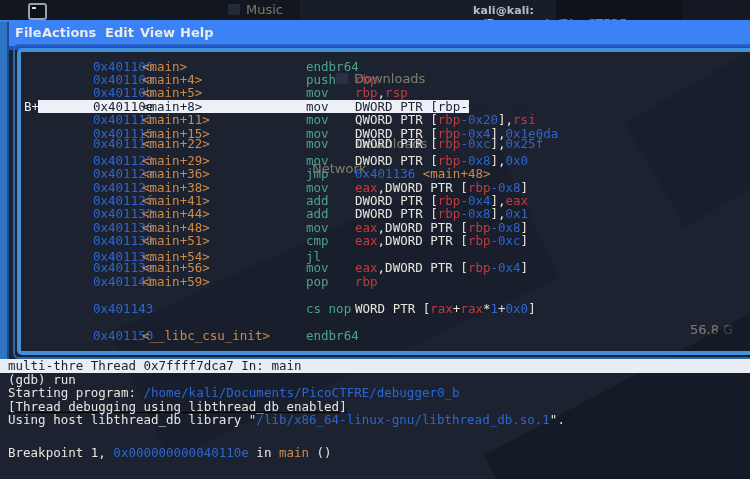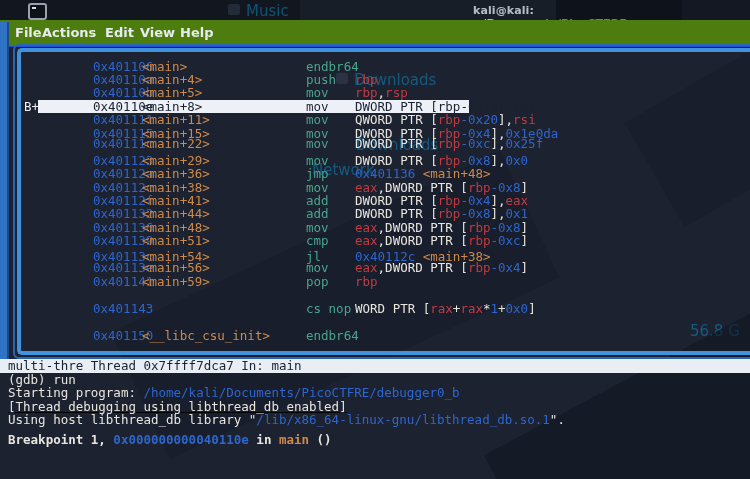--- a/index.html
+++ b/index.html
@@ -8,28 +8,28 @@
     background:#1c2230;
     font-family:"DejaVu Sans Mono","Liberation Mono",monospace;
   }
   
   #titlebar{position:absolute;left:0;top:0;width:682px;height:20px;background:#12171f;}
   #term-icon{position:absolute;left:28px;top:3px;width:15px;height:13px;border:2px solid #99a1ad;
     border-radius:3px;background:#0d1118;}
   #term-icon:before{content:"";position:absolute;left:2px;top:2px;width:4px;height:2px;background:#d7dce2;}
   #win-title{position:absolute;left:473px;top:4px;color:#e6e9ee;font-size:11px;font-weight:bold;
     font-family:"DejaVu Sans","Liberation Sans",sans-serif;letter-spacing:.1px;}
-  #menubar{position:absolute;left:0;top:20px;width:750px;height:26px;background:#4d7c0f;
-    border-bottom:1px solid #1d4ed8;}
+  #menubar{position:absolute;left:0;top:20px;width:750px;height:26px;background:#3b82f6;
+    border-bottom:4px solid #1d4ed8;}
   .menu-item{position:absolute;top:5px;color:#e8eaee;font-size:13px;font-weight:bold;
     font-family:"DejaVu Sans","Liberation Sans",sans-serif;cursor:default;}
   
   .bleed-dark-tr{position:absolute;left:556px;top:0;width:194px;height:46px;background:#0a0e16;opacity:.5;}
   .bleed-lite-tc{position:absolute;left:300px;top:0;width:256px;height:46px;background:#2a3244;opacity:.25;}
-  .bleed-label{position:absolute;color:#0ea5e9;opacity:.42;font-size:15px;
+  .bleed-label{position:absolute;color:#fef9c3;opacity:.42;font-size:13px;
     font-family:"DejaVu Sans","Liberation Sans",sans-serif;}
   .bleed-icon{position:absolute;width:12px;height:11px;background:#46506a;opacity:.35;border-radius:2px;}
   .swoosh{position:absolute;background:#0f141f;}
   #swoosh-asm{left:120px;top:235px;width:430px;height:140px;transform:rotate(-25deg);opacity:.22;}
   #swoosh-br{left:528px;top:362px;width:330px;height:270px;transform:rotate(-28deg);opacity:.55;}
   #swoosh-tr{left:640px;top:60px;width:220px;height:120px;transform:rotate(-30deg);opacity:.25;}
   
   #scrollbar{position:absolute;left:0;top:22px;width:7px;height:337px;background:#2f74c4;
     border-right:2px solid #1c4a8c;}
   
@@ -104,29 +104,29 @@
     <div class="asm-row" style="top: 113.3px;"><span class="asm-addr c-b">0x401111</span><span class="asm-sym c-o">&lt;main+11&gt;</span><span class="asm-mn c-t">mov</span><span class="asm-op"><span class="c-w">QWORD PTR [</span><span class="c-r">rbp</span><span class="c-b">-0x20</span><span class="c-w">],</span><span class="c-r">rsi</span></span></div>
     <div class="asm-row" style="top: 126.75px;"><span class="asm-addr c-b">0x401115</span><span class="asm-sym c-o">&lt;main+15&gt;</span><span class="asm-mn c-t">mov</span><span class="asm-op"><span class="c-w">DWORD PTR [</span><span class="c-r">rbp</span><span class="c-b">-0x4</span><span class="c-w">],</span><span class="c-b">0x1e0da</span></span></div>
     <div class="asm-row" style="top: 137px;"><span class="asm-addr c-b">0x40111c</span><span class="asm-sym c-o">&lt;main+22&gt;</span><span class="asm-mn c-t">mov</span><span class="asm-op"><span class="c-w">DWORD PTR [</span><span class="c-r">rbp</span><span class="c-b">-0xc</span><span class="c-w">],</span><span class="c-b">0x25f</span></span></div>
     <div class="asm-row" style="top: 153.65px;"><span class="asm-addr c-b">0x401123</span><span class="asm-sym c-o">&lt;main+29&gt;</span><span class="asm-mn c-t">mov</span><span class="asm-op"><span class="c-w">DWORD PTR [</span><span class="c-r">rbp</span><span class="c-b">-0x8</span><span class="c-w">],</span><span class="c-b">0x0</span></span></div>
     <div class="asm-row" style="top: 167.1px;"><span class="asm-addr c-b">0x40112a</span><span class="asm-sym c-o">&lt;main+36&gt;</span><span class="asm-mn c-t">jmp</span><span class="asm-op"><span class="c-b">0x401136</span><span class="c-w"> </span><span class="c-o">&lt;main+48&gt;</span></span></div>
     <div class="asm-row" style="top: 180.55px;"><span class="asm-addr c-b">0x40112c</span><span class="asm-sym c-o">&lt;main+38&gt;</span><span class="asm-mn c-t">mov</span><span class="asm-op"><span class="c-r">eax</span><span class="c-w">,DWORD PTR [</span><span class="c-r">rbp</span><span class="c-b">-0x8</span><span class="c-w">]</span></span></div>
     <div class="asm-row" style="top: 194px;"><span class="asm-addr c-b">0x40112f</span><span class="asm-sym c-o">&lt;main+41&gt;</span><span class="asm-mn c-t">add</span><span class="asm-op"><span class="c-w">DWORD PTR [</span><span class="c-r">rbp</span><span class="c-b">-0x4</span><span class="c-w">],</span><span class="c-r">eax</span></span></div>
     <div class="asm-row" style="top: 207.45px;"><span class="asm-addr c-b">0x401132</span><span class="asm-sym c-o">&lt;main+44&gt;</span><span class="asm-mn c-t">add</span><span class="asm-op"><span class="c-w">DWORD PTR [</span><span class="c-r">rbp</span><span class="c-b">-0x8</span><span class="c-w">],</span><span class="c-b">0x1</span></span></div>
     <div class="asm-row" style="top: 220.9px;"><span class="asm-addr c-b">0x401136</span><span class="asm-sym c-o">&lt;main+48&gt;</span><span class="asm-mn c-t">mov</span><span class="asm-op"><span class="c-r">eax</span><span class="c-w">,DWORD PTR [</span><span class="c-r">rbp</span><span class="c-b">-0x8</span><span class="c-w">]</span></span></div>
     <div class="asm-row" style="top: 234.35px;"><span class="asm-addr c-b">0x401139</span><span class="asm-sym c-o">&lt;main+51&gt;</span><span class="asm-mn c-t">cmp</span><span class="asm-op"><span class="c-r">eax</span><span class="c-w">,DWORD PTR [</span><span class="c-r">rbp</span><span class="c-b">-0xc</span><span class="c-w">]</span></span></div>
-    <div class="asm-row" style="top: 250px;"><span class="asm-addr c-b">0x40113c</span><span class="asm-sym c-o">&lt;main+54&gt;</span><span class="asm-mn c-t">jl</span><span class="asm-op"><span class="c-b">0x40112c</span><span class="c-w"> </span><span class="c-o">&lt;main+38&gt;</span></span></div>
+    <div class="asm-row" style="top: 250px;"><span class="asm-addr c-b">0x40113c</span><span class="asm-sym c-o">&lt;main+54&gt;</span><span class="asm-mn c-t">jl</span></div>
     <div class="asm-row" style="top: 261.25px;"><span class="asm-addr c-b">0x40113e</span><span class="asm-sym c-o">&lt;main+56&gt;</span><span class="asm-mn c-t">mov</span><span class="asm-op"><span class="c-r">eax</span><span class="c-w">,DWORD PTR [</span><span class="c-r">rbp</span><span class="c-b">-0x4</span><span class="c-w">]</span></span></div>
     <div class="asm-row" style="top: 274.7px;"><span class="asm-addr c-b">0x401141</span><span class="asm-sym c-o">&lt;main+59&gt;</span><span class="asm-mn c-t">pop</span><span class="asm-op"><span class="c-r">rbp</span></span></div>
     <div class="asm-row" style="top: 301.6px;"><span class="asm-addr c-b">0x401143</span><span class="asm-mn c-t">cs nop</span><span class="asm-op"><span class="c-w">WORD PTR [</span><span class="c-r">rax</span><span class="c-w">+</span><span class="c-r">rax</span><span class="c-w">*</span><span class="c-b">1</span><span class="c-w">+</span><span class="c-b">0x0</span><span class="c-w">]</span></span></div>
     <div class="asm-row" style="top: 328.5px;"><span class="asm-addr c-b">0x401150</span><span class="asm-sym c-o">&lt;__libc_csu_init&gt;</span><span class="asm-mn c-t">endbr64</span></div>
   </div>
 
 <div id="status-line">multi-thre Thread 0x7ffff7dca7 In: main</div>
 
 <div id="console">
     <div class="con-row" style="top: 0px;"><span class="c-w">(gdb) run</span></div>
     <div class="con-row" style="top: 13.45px;"><span class="c-w">Starting program: </span><span class="c-b">/home/kali/Documents/PicoCTFRE/debugger0_b</span></div>
     <div class="con-row" style="top: 26.9px; text-decoration: underline;"><span class="c-w">[Thread debugging using libthread_db enabled]</span></div>
     <div class="con-row" style="top: 40.35px;"><span class="c-w">Using host libthread_db library "</span><span class="c-b">/lib/x86_64-linux-gnu/libthread_db.so.1</span><span class="c-w">".</span></div>
     <div class="con-row" style="top: 53.8px;"></div>
-    <div class="con-row" style="top: 60px; font-weight: bold;"><span class="c-w">Breakpoint 1, </span><span class="c-b">0x000000000040110e</span><span class="c-w"> in </span><span class="c-o">main</span><span class="c-w"> ()</span></div>
+    <div class="con-row" style="top: 73px;"><span class="c-w">Breakpoint 1, </span><span class="c-b">0x000000000040110e</span><span class="c-w"> in </span><span class="c-o">main</span><span class="c-w"> ()</span></div>
   </div>
 
 </body></html>

